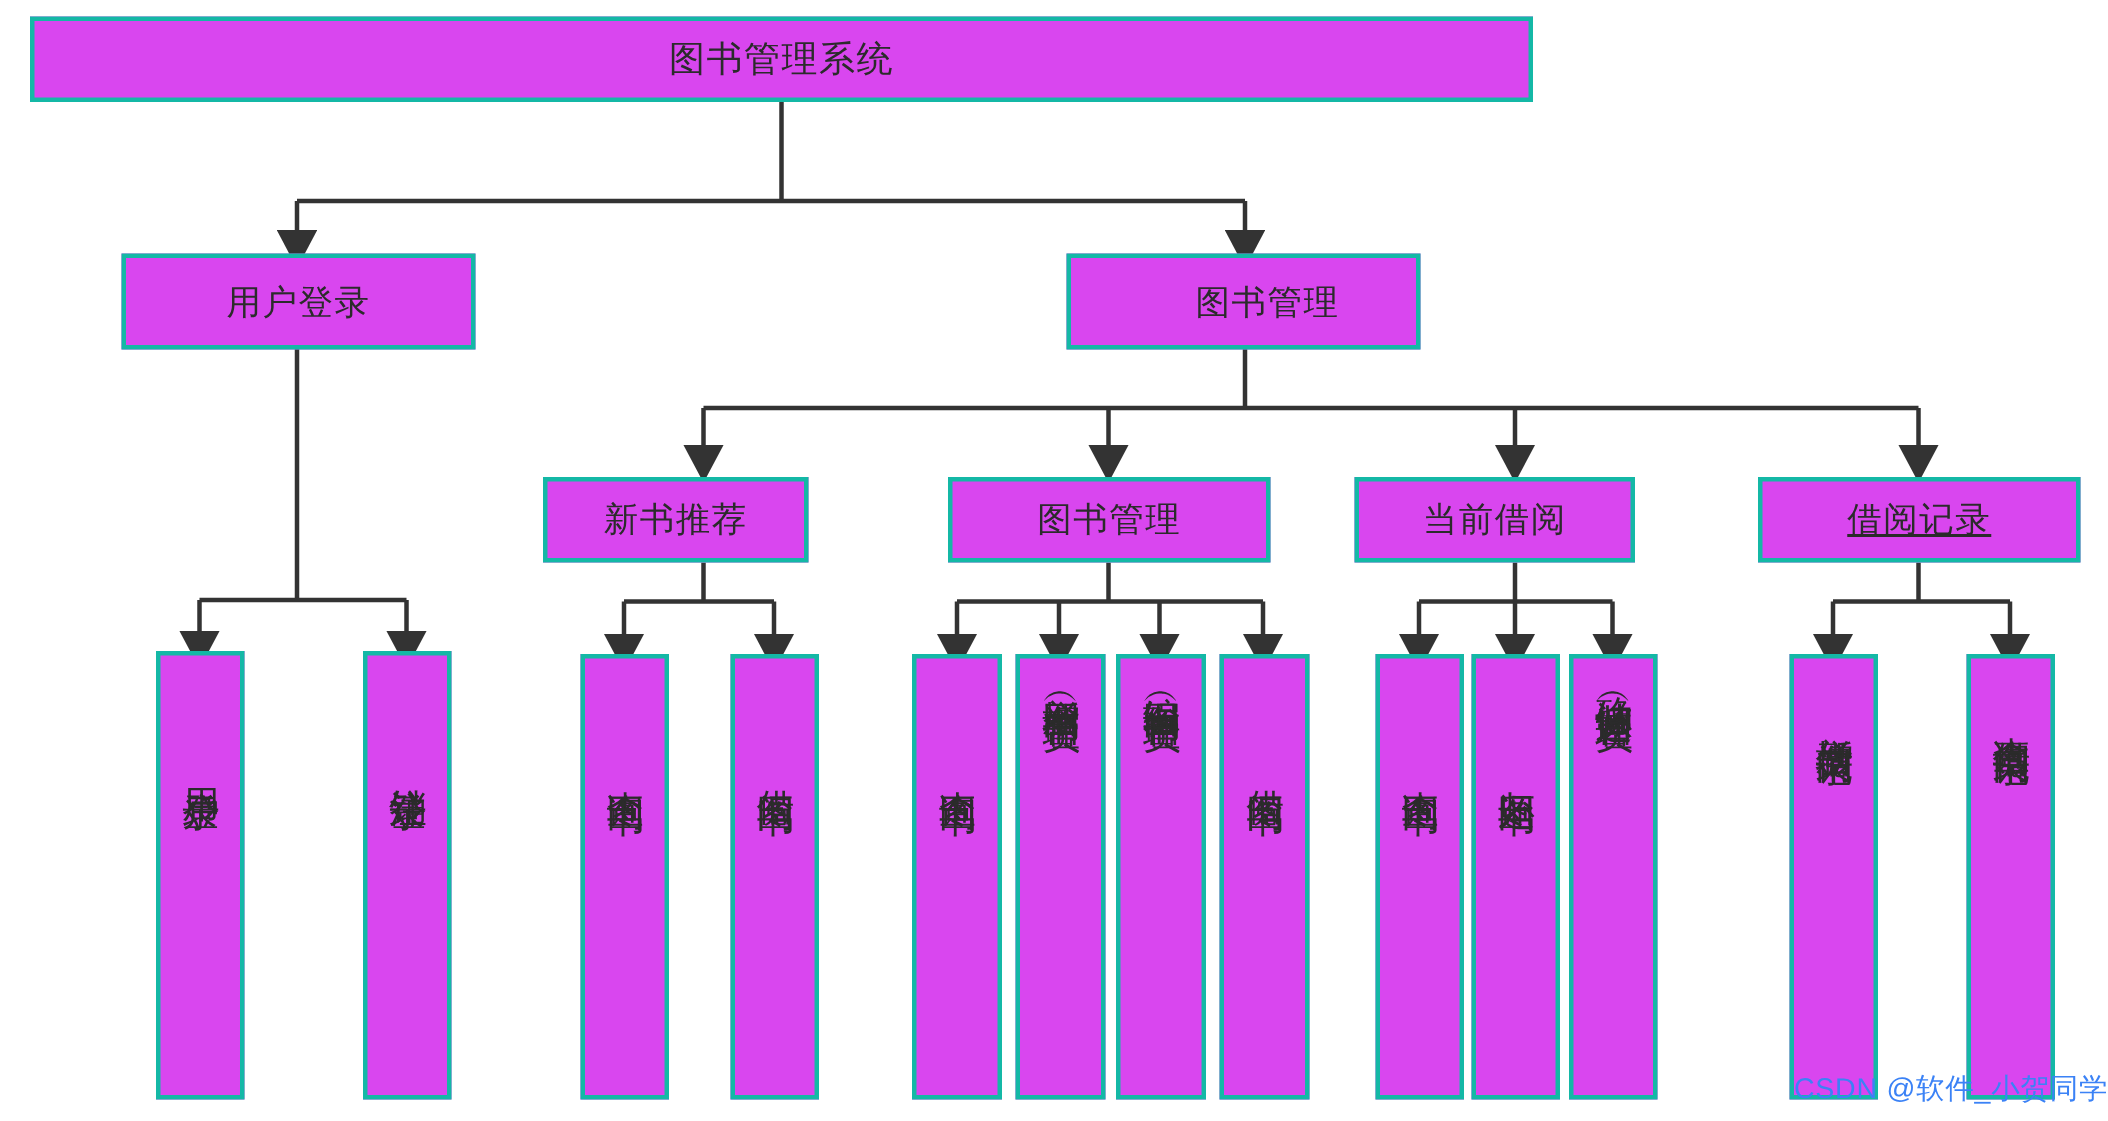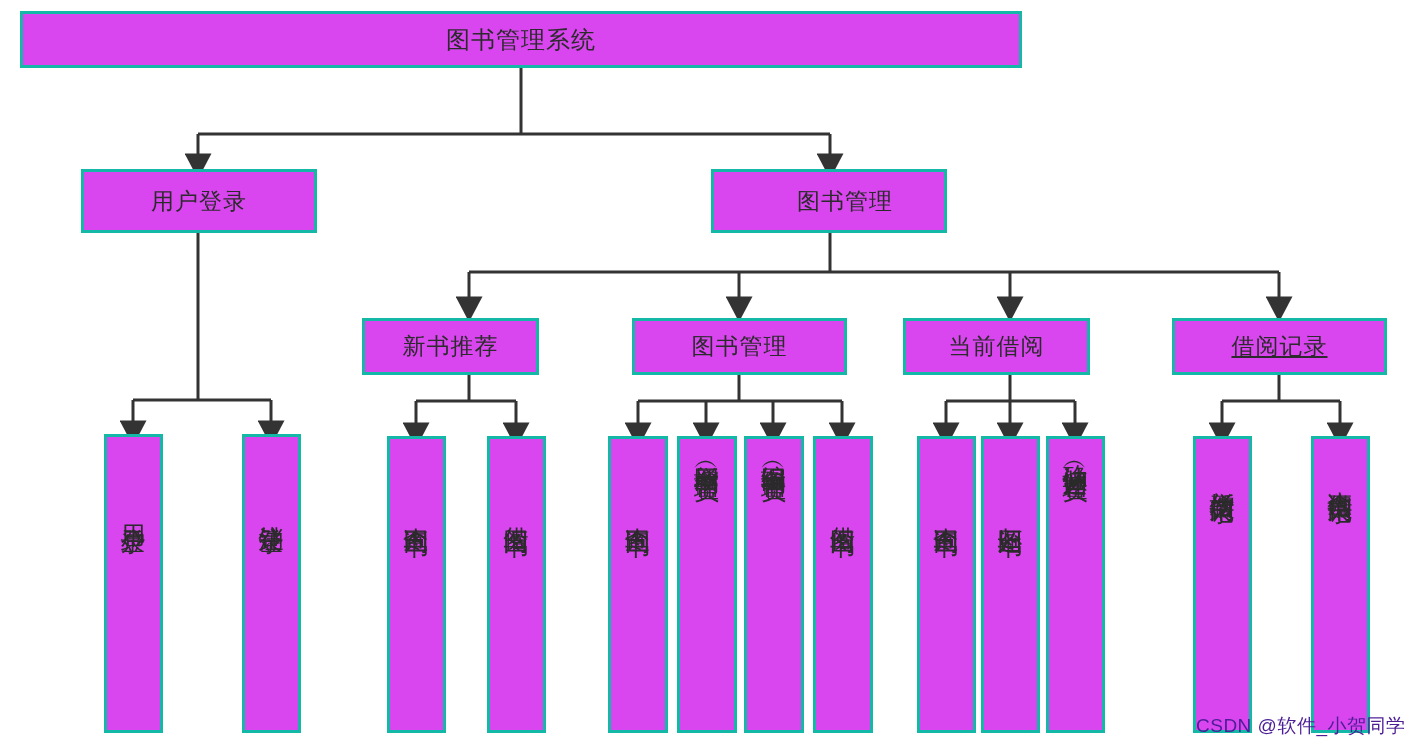--- a/index.html
+++ b/index.html
@@ -56,21 +56,21 @@
     text-orientation: upright;
     font-size: 25px;
     line-height: 1.12;
     letter-spacing: 2px;
     white-space: nowrap;
     transform: none;
   }
   .watermark {
     position: absolute;
     font-size: 19px;
-    color: #4c1d95;
+    color: #3b82f6;
     white-space: nowrap;
     letter-spacing: 0.5px;
   }
 </style>
 </head>
 <body>
 
 <div id="canvas">
 
   <svg id="wires" viewBox="0 0 1405 747">

